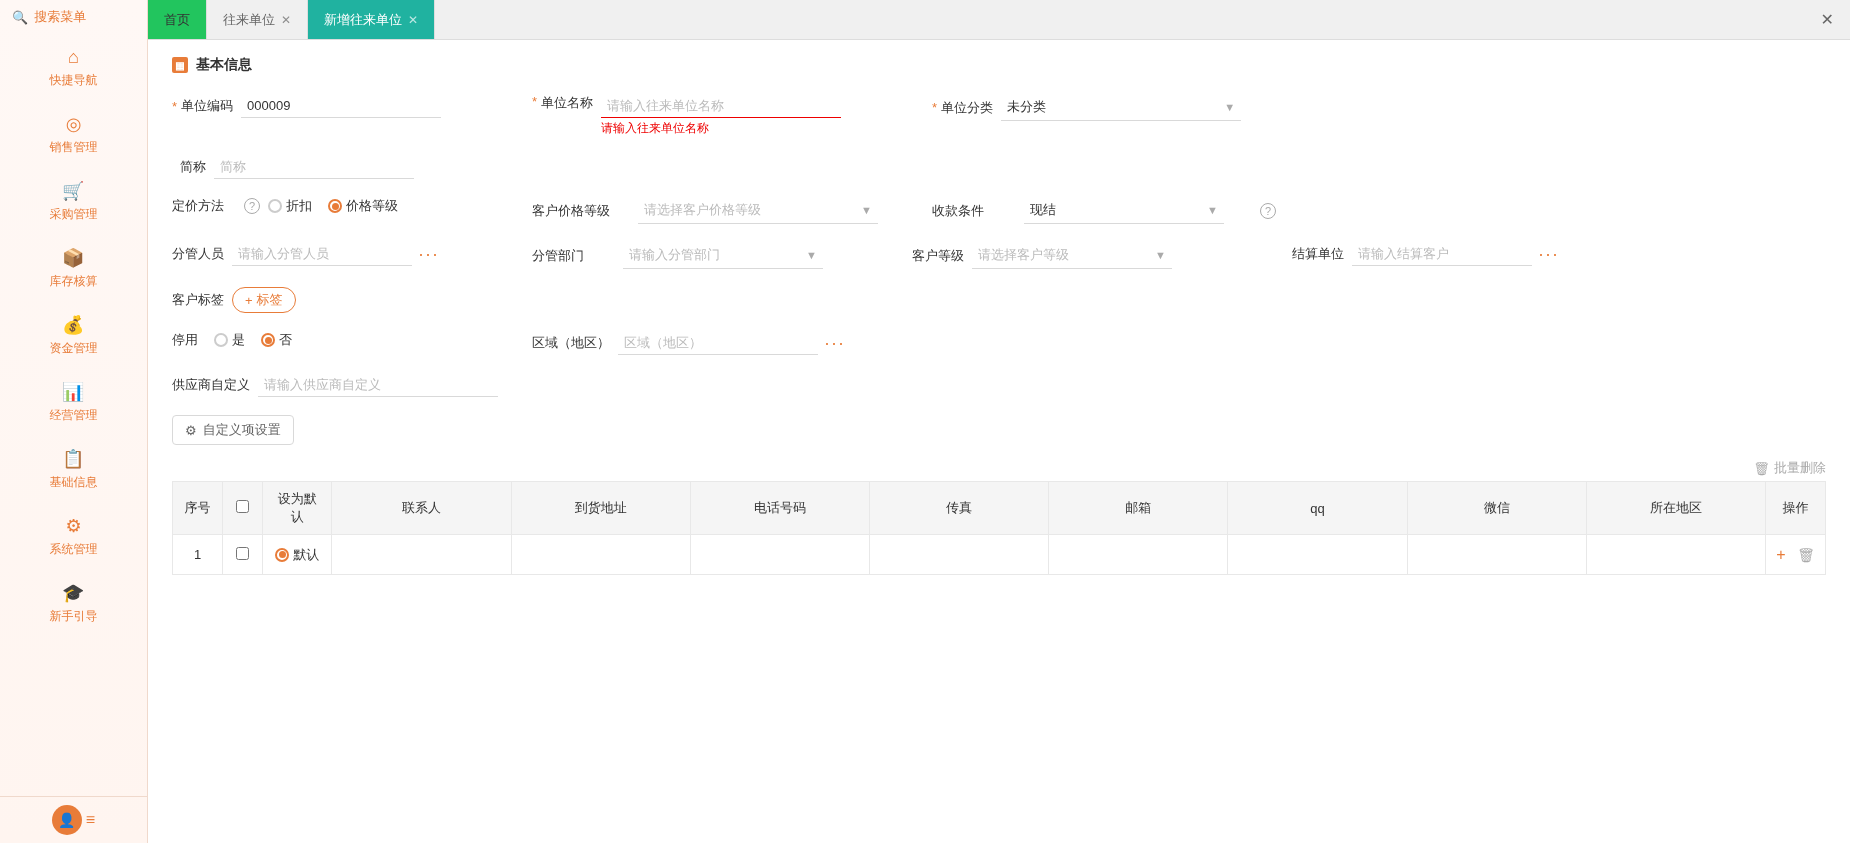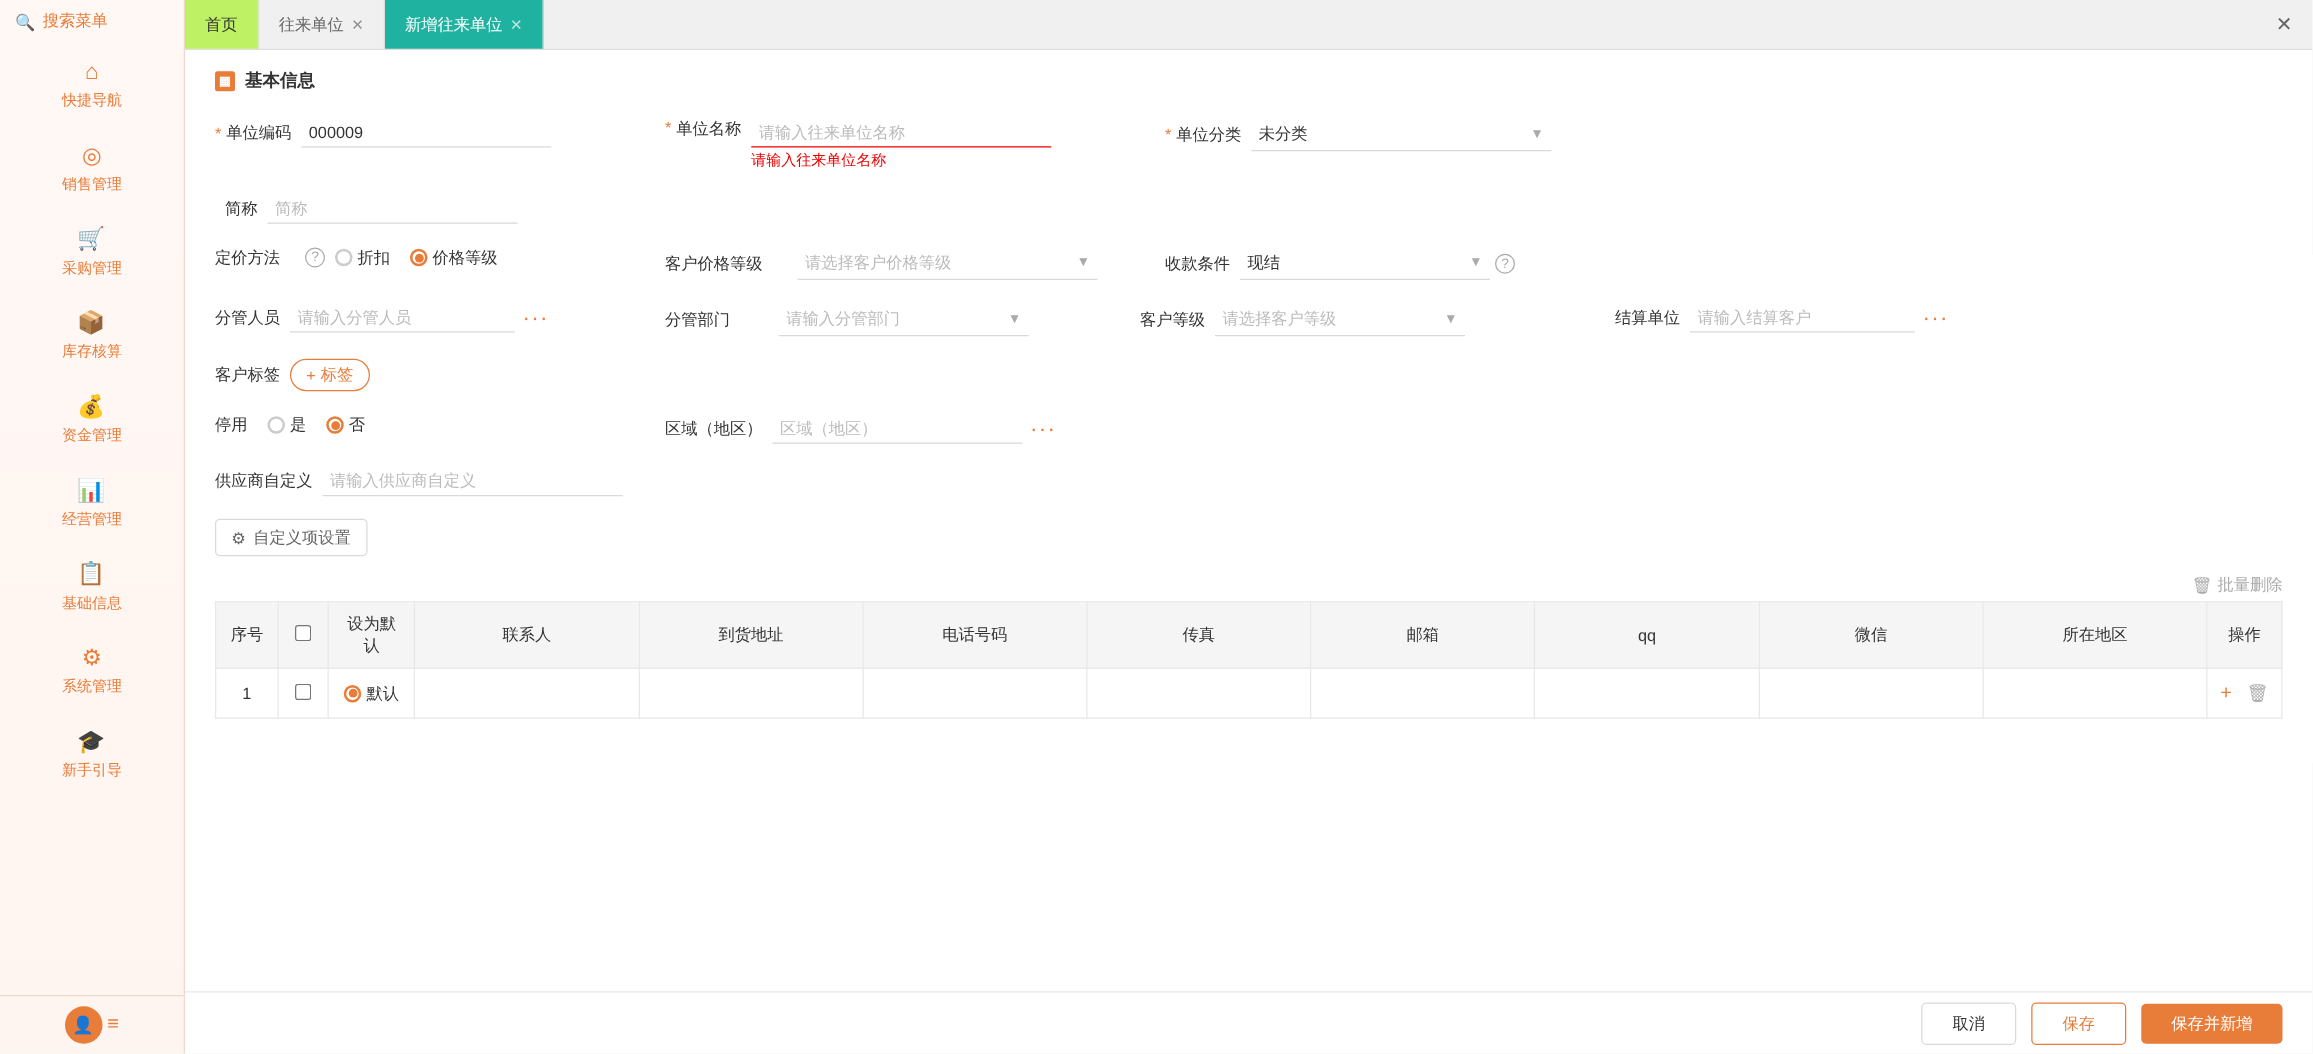--- a/index.html
+++ b/index.html
@@ -91,21 +91,21 @@
       color: #666;
       gap: 6px;
       border-right: 1px solid #ddd;
     }
     .tab.active {
       background: #20b2a0;
       color: white;
       text-align: right;
     }
     .tab-home {
-      background: #bef264;
+      background: #22c55e;
       color: #333;
     }
     .tab-close {
       font-size: 12px;
       color: inherit;
       cursor: pointer;
       opacity: 0.7;
     }
     .tab-bar-close {
       margin-left: auto;
@@ -516,21 +516,21 @@
           </div>
         </div>
       </div>
       <div class="form-field" style="max-width:380px;gap:20px;">
         <span class="form-label">客户价格等级</span>
         <div class="form-select" style="max-width:240px;">
           <span class="form-select-text">请选择客户价格等级</span>
           <span class="select-arrow">▼</span>
         </div>
       </div>
-      <div class="form-field" style="max-width:380px;align-items:center;">
+      <div class="form-field" style="max-width:380px;align-items:center;gap:32px;">
         <span class="form-label">收款条件</span>
         <div class="form-select" style="max-width:200px;">
           <span class="form-select-text has-value">现结</span>
           <span class="select-arrow">▼</span>
         </div>
         <span class="help-icon">?</span>
       </div>
     </div>
 
     <div class="form-row">
@@ -654,19 +654,14 @@
           <td style="white-space:nowrap;">
             <span style="cursor:pointer;color:#e87c39;font-size:16px;">+</span>
             <span style="cursor:pointer;color:#aaa;font-size:14px;margin-left:8px;">🗑</span>
           </td>
         </tr>
       </tbody>
     </table>
 
   </div>
 
-  <div class="action-bar">
-    <button class="btn-cancel">取消</button>
-    <button class="btn-save">保存</button>
-    <button class="btn-save-new">保存并新增</button>
-  </div>
 
 </div>
 
 </body></html>

